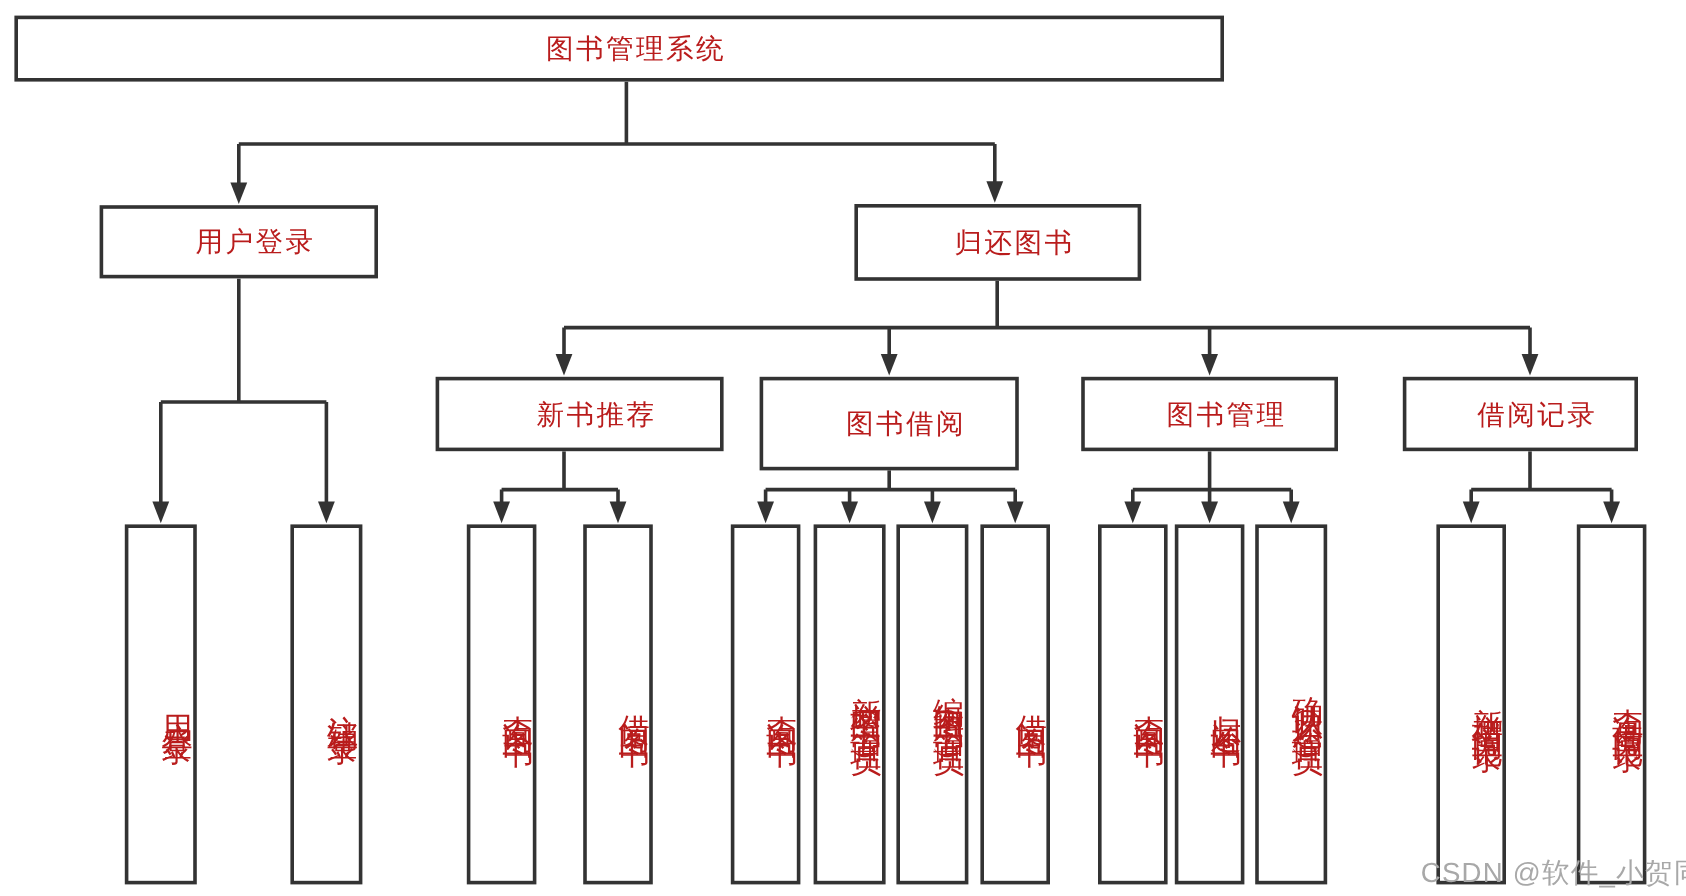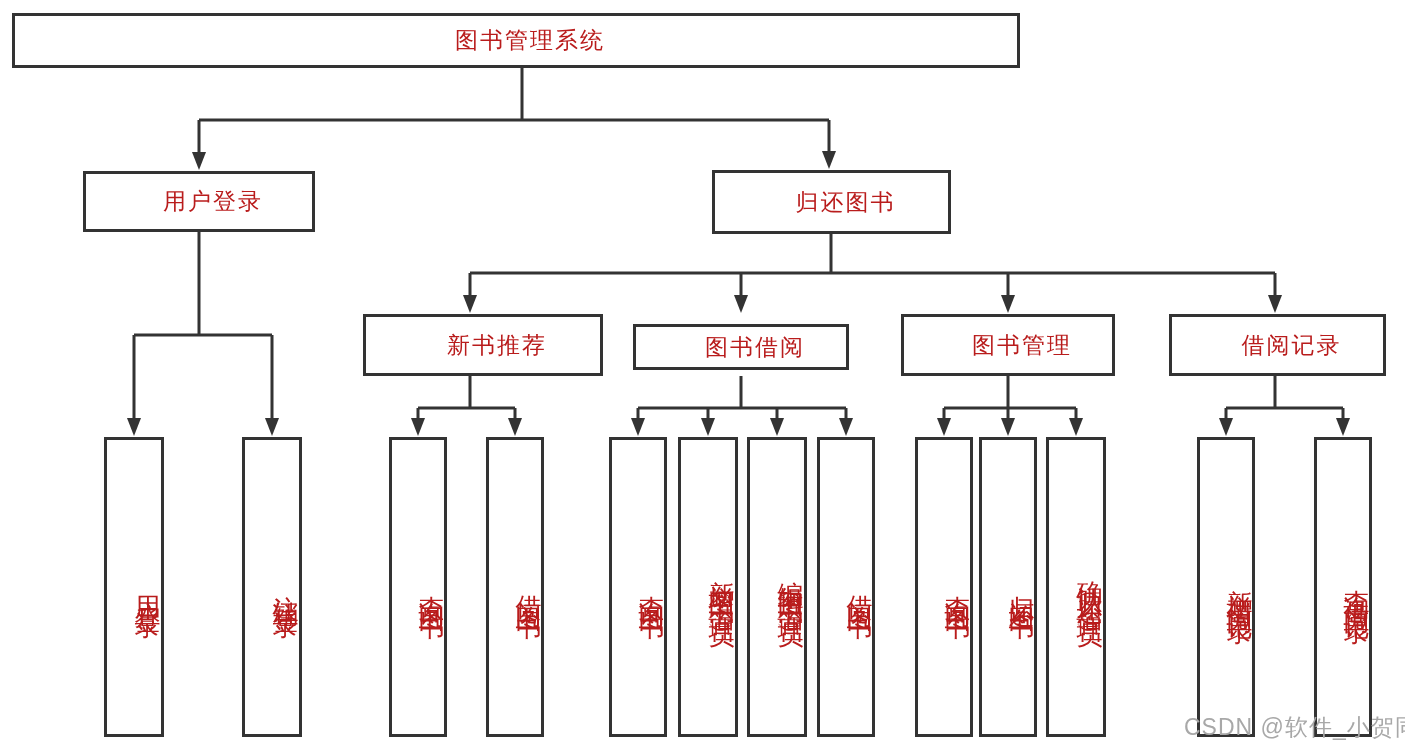--- a/index.html
+++ b/index.html
@@ -100,23 +100,23 @@
     <polygon points="1226,436 1219,418 1233,418"></polygon>
     <polygon points="1343,436 1336,418 1350,418"></polygon>
   </svg>
 
   <div class="box h-box" style="left:12px; top:13px; width:1008px; height:55px">图书管理系统</div>
 
   <div class="box h-box" style="left:83px; top:171px; width:232px; height:61px">用户登录</div>
   <div class="box h-box" style="left:712px; top:170px; width:239px; height:64px">归还图书</div>
 
   <div class="box h-box" style="left:363px; top:314px; width:240px; height:62px">新书推荐</div>
-  <div class="box h-box" style="left:633px; top:324px; width:216px; height:46px">图书借阅</div>
+  <div class="box h-box" style="left:633px; top:314px; width:216px; height:78px">图书借阅</div>
   <div class="box h-box" style="left:901px; top:314px; width:214px; height:62px">图书管理</div>
-  <div class="box h-box" style="left:1169px; top:314px; width:217px; height:62px">借阅记录</div>
+  <div class="box h-box" style="left:1169px; top:314px; width:196px; height:62px">借阅记录</div>
 
   <div class="box v-box" style="left:104px; top:437px; width:60px; height:300px">用户登录</div>
   <div class="box v-box" style="left:242px; top:437px; width:60px; height:300px">注销登录</div>
 
   <div class="box v-box" style="left:389px; top:437px; width:58px; height:300px">查询图书</div>
   <div class="box v-box" style="left:486px; top:437px; width:58px; height:300px">借阅图书</div>
 
   <div class="box v-box" style="left:609px; top:437px; width:58px; height:300px">查询图书</div>
   <div class="box v-box" style="left:678px; top:437px; width:60px; height:300px">新增图书（管理员）</div>
   <div class="box v-box" style="left:747px; top:437px; width:60px; height:300px">编辑图书（管理员）</div>

